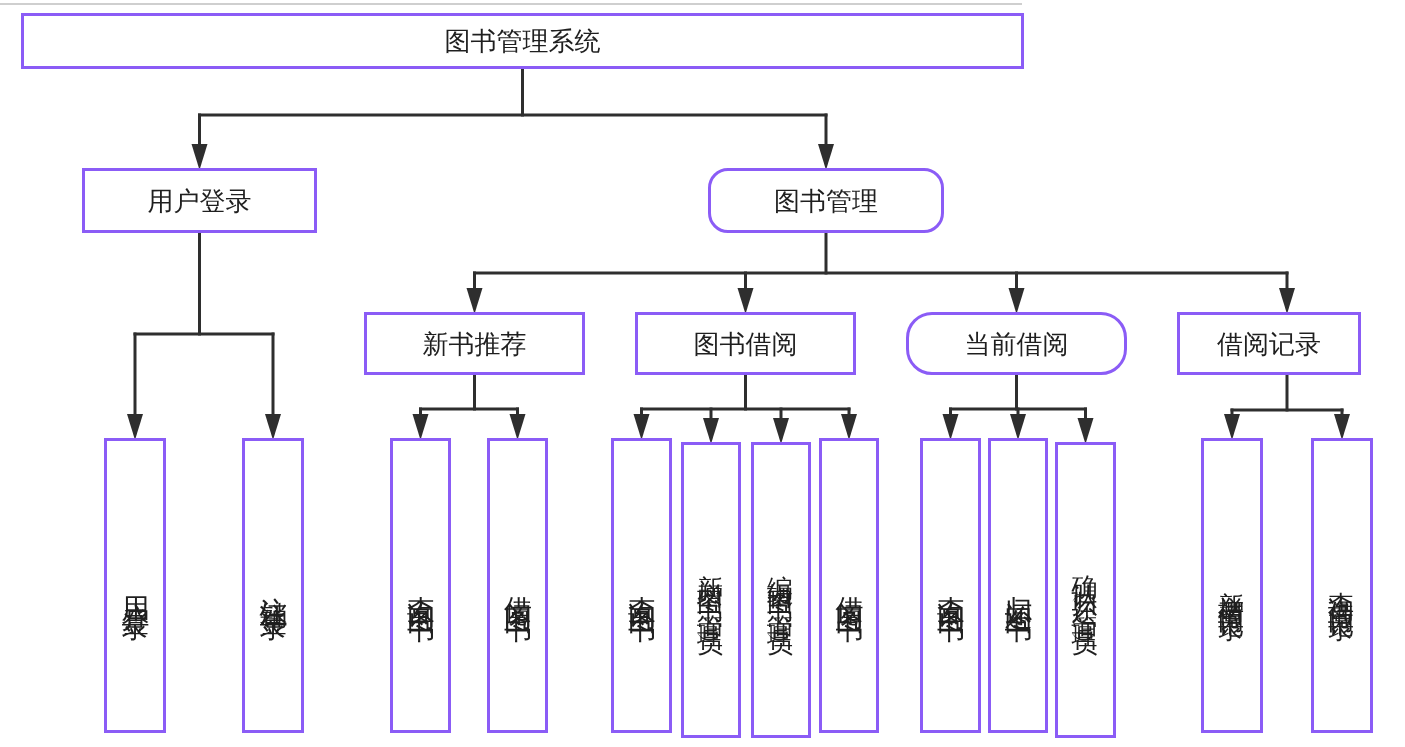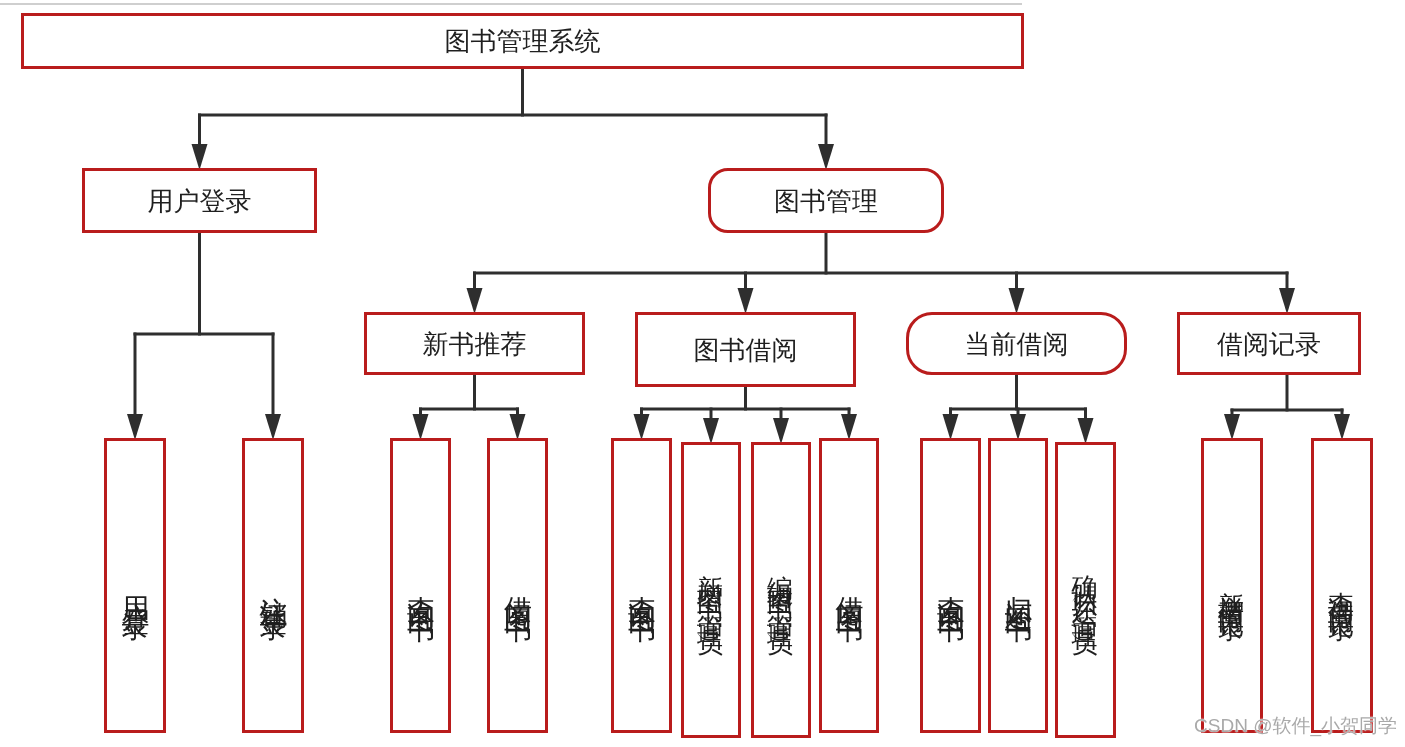--- a/index.html
+++ b/index.html
@@ -18,21 +18,21 @@
   #connector-layer {
     position: absolute;
     left: 0;
     top: 0;
     width: 1405px;
     height: 747px;
   }
   .node-box {
     position: absolute;
     box-sizing: border-box;
-    border: 3px solid #b91c1c;
+    border: 3px solid #8b5cf6;
     background: #ffffff;
     display: flex;
     align-items: center;
     justify-content: center;
     color: #1f1f1f;
   }
   .node-box.h .node-label {
     font-size: 26px;
     line-height: 1;
     white-space: nowrap;
@@ -128,21 +128,21 @@
       </div>
       <div class="node-box h" style="left: 82px; top: 168px; width: 235px; height: 65px;">
         <span class="node-label">用户登录</span>
       </div>
       <div class="node-box h" style="left: 708px; top: 168px; width: 236px; height: 65px; border-radius: 20px;">
         <span class="node-label">图书管理</span>
       </div>
       <div class="node-box h" style="left: 364px; top: 312px; width: 221px; height: 63px;">
         <span class="node-label">新书推荐</span>
       </div>
-      <div class="node-box h" style="left: 635px; top: 312px; width: 221px; height: 75px;">
+      <div class="node-box h" style="left: 635px; top: 312px; width: 221px; height: 63px;">
         <span class="node-label">图书借阅</span>
       </div>
       <div class="node-box h" style="left: 906px; top: 312px; width: 221px; height: 63px; border-radius: 26px;">
         <span class="node-label">当前借阅</span>
       </div>
       <div class="node-box h" style="left: 1177px; top: 312px; width: 184px; height: 63px;">
         <span class="node-label">借阅记录</span>
       </div>
       <div class="node-box v len4" style="left: 104px; top: 438px; width: 62px; height: 295px;">
         <span class="node-label">用户登录</span>
@@ -177,14 +177,13 @@
       <div class="node-box v len8" style="left: 1055px; top: 442px; width: 61px; height: 296px;">
         <span class="node-label">确认归还（管理员）</span>
       </div>
       <div class="node-box v len6" style="left: 1201px; top: 438px; width: 62px; height: 295px;">
         <span class="node-label">新增借阅记录</span>
       </div>
       <div class="node-box v len6" style="left: 1311px; top: 438px; width: 62px; height: 295px;">
         <span class="node-label">查询借阅记录</span>
       </div>
     </div>
-  <div id="watermark">CSDN @软件_小贺同学</div>
 </div>
 
 </body></html>

